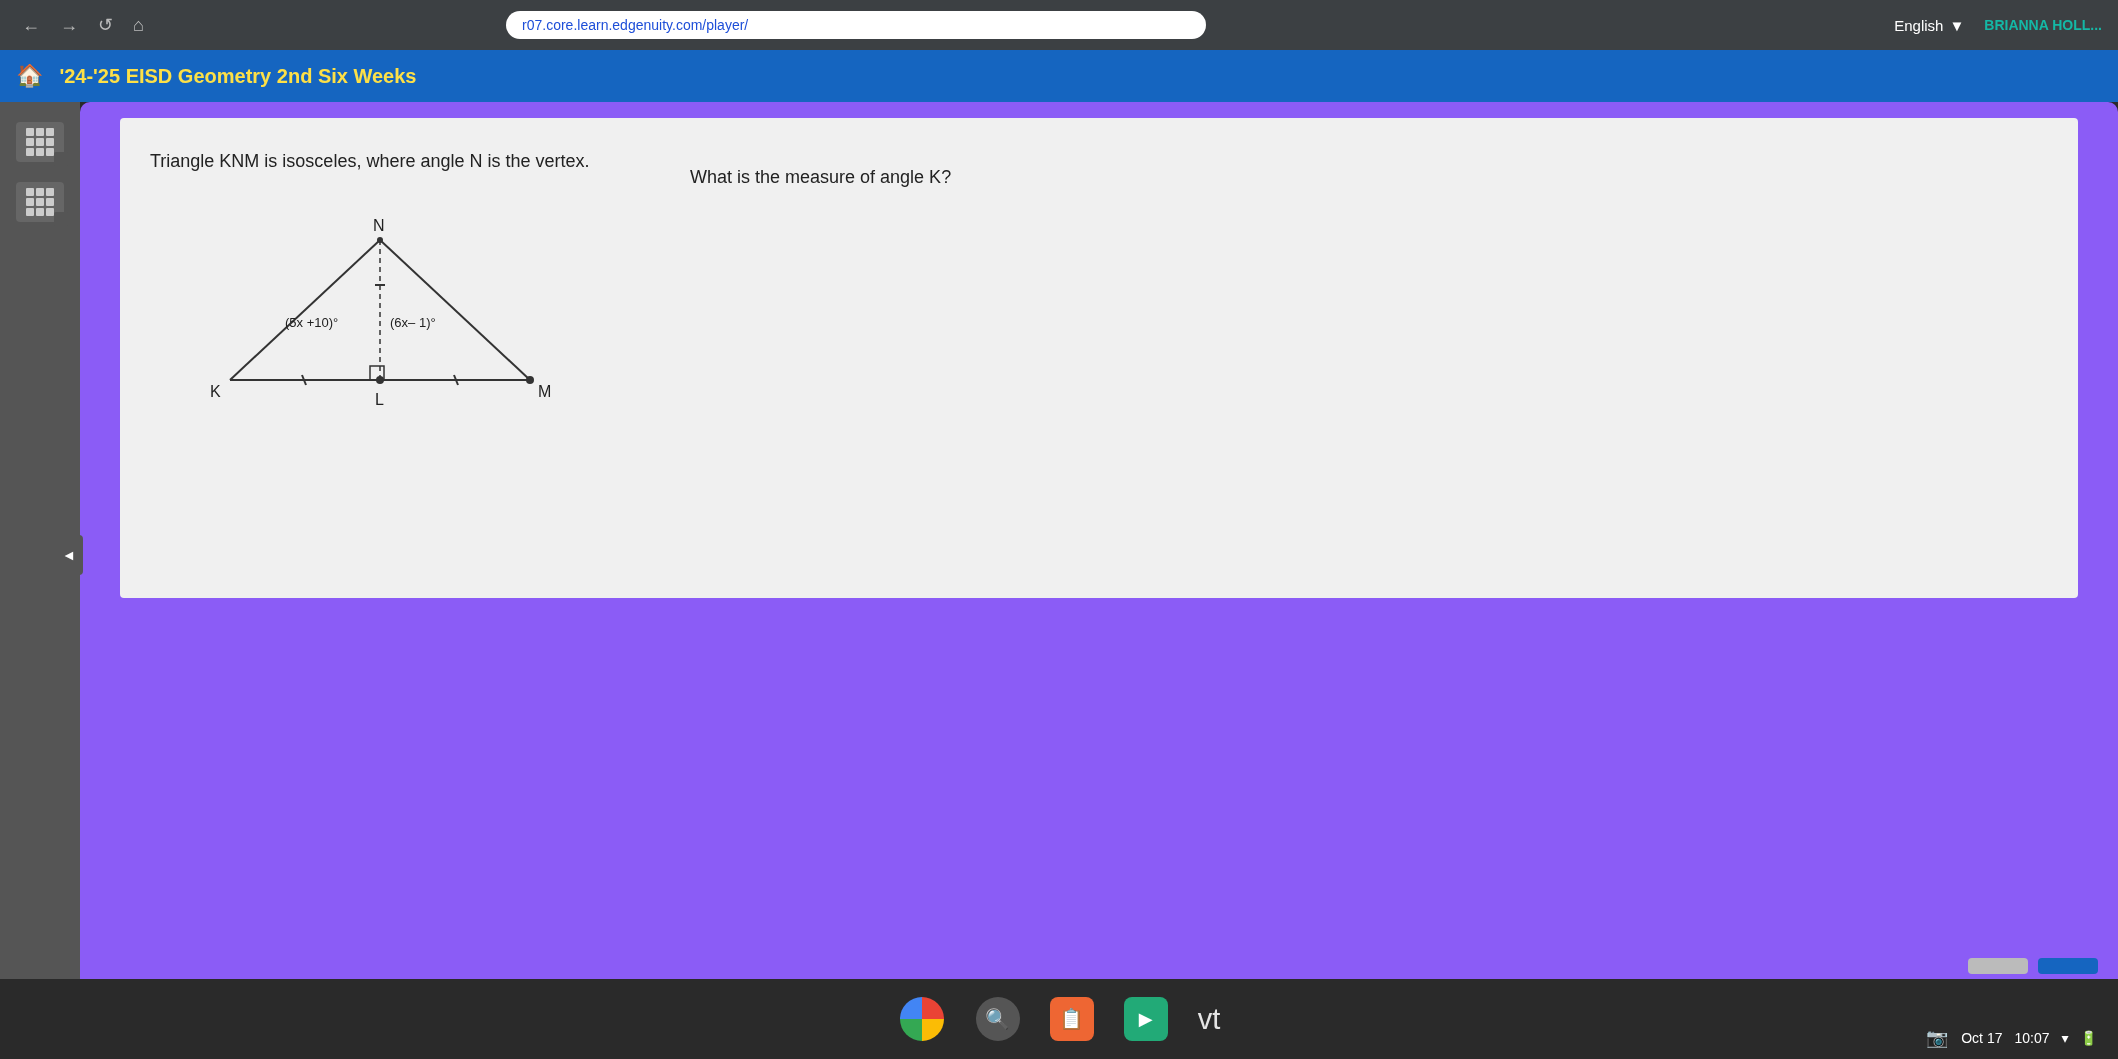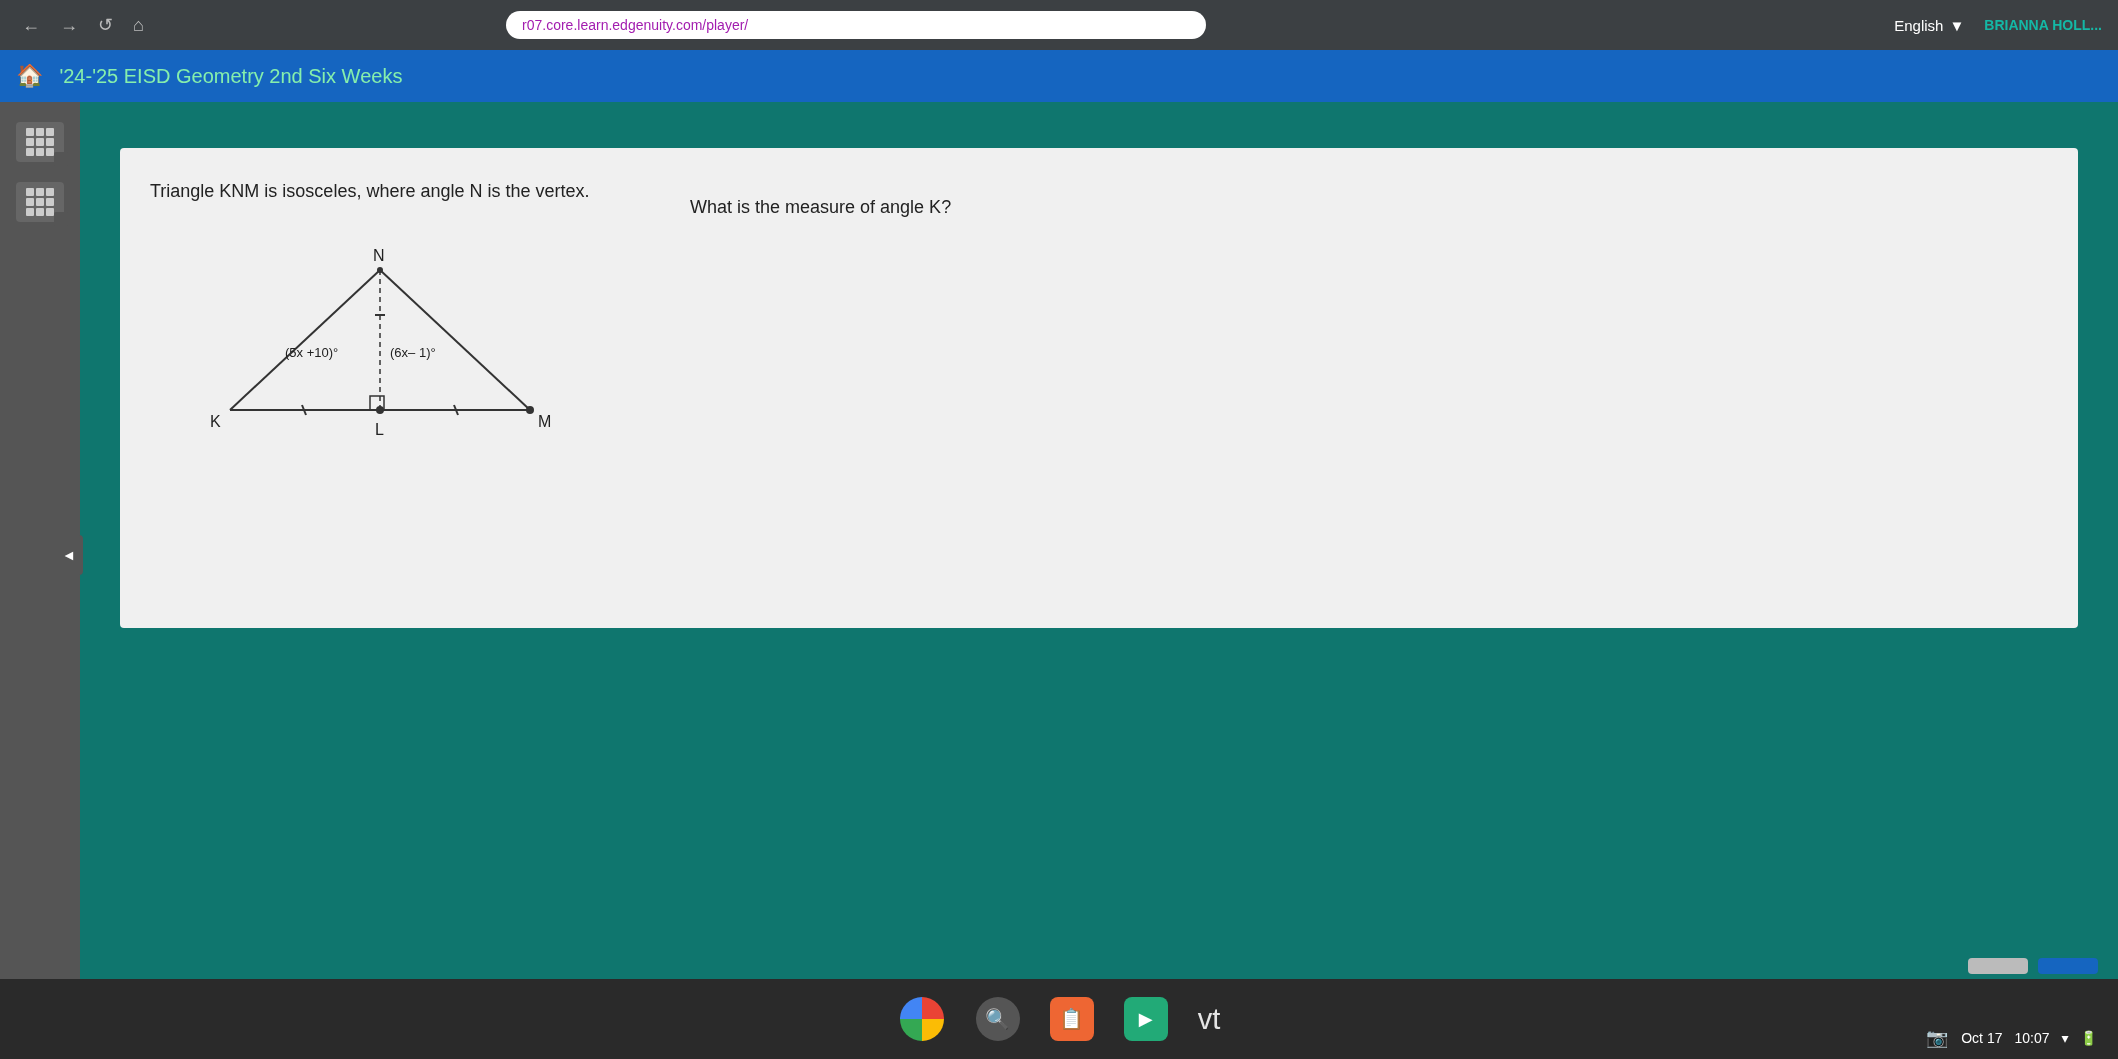--- a/index.html
+++ b/index.html
@@ -37,21 +37,21 @@
       background: none;
       border: none;
       cursor: pointer;
       padding: 4px 6px;
     }
     .address-bar {
       background: #fff;
       border-radius: 20px;
       padding: 6px 16px;
       font-size: 14px;
-      color: #a21caf;
+      color: #1d4ed8;
       flex: 1;
       max-width: 700px;
       margin: 0 auto;
     }
     .browser-right {
       display: flex;
       align-items: center;
       gap: 20px;
       margin-left: auto;
     }
@@ -85,23 +85,23 @@
       display: flex;
       align-items: center;
       padding: 0 16px;
       gap: 16px;
     }
     .home-icon {
       color: #fff;
       font-size: 22px;
     }
     .course-title {
-      color: #86efac;
+      color: #fde047;
       font-size: 20px;
-      font-weight: normal;
+      font-weight: bold;
     }
 
     
     .content-wrapper {
       display: flex;
       height: calc(100% - 52px);
     }
 
     
     .sidebar {
@@ -143,23 +143,24 @@
     .calc-cell {
       width: 8px;
       height: 8px;
       background: #ccc;
       border-radius: 1px;
     }
 
     
     .question-area {
       flex: 1;
-      background: #0f766e;
-      padding: 46px 40px;
+      background: #8b5cf6;
+      padding: 16px 40px;
       overflow-y: auto;
+      border-radius: 10px;
     }
 
     .question-container {
       background: #f0f0f0;
       border-radius: 4px;
       padding: 30px;
       display: flex;
       gap: 60px;
       min-height: 480px;
     }

